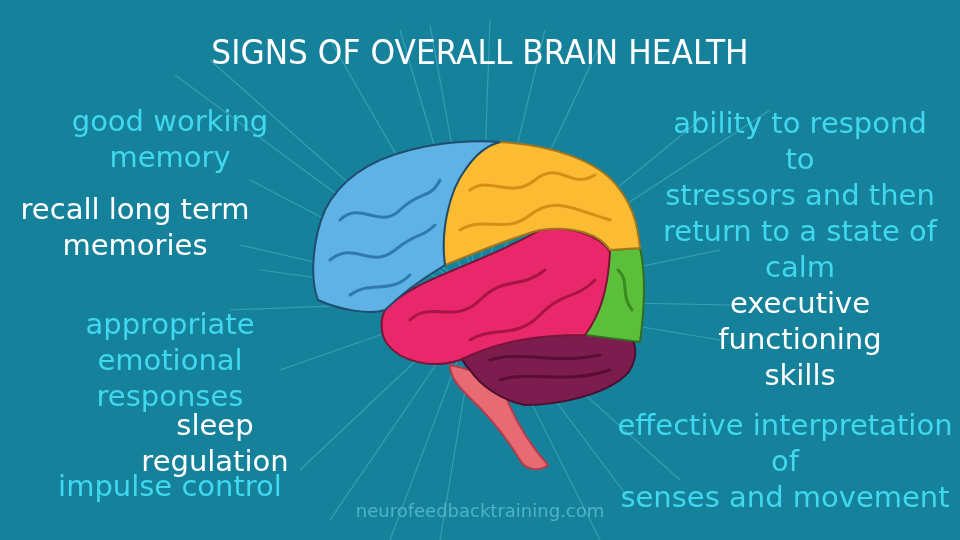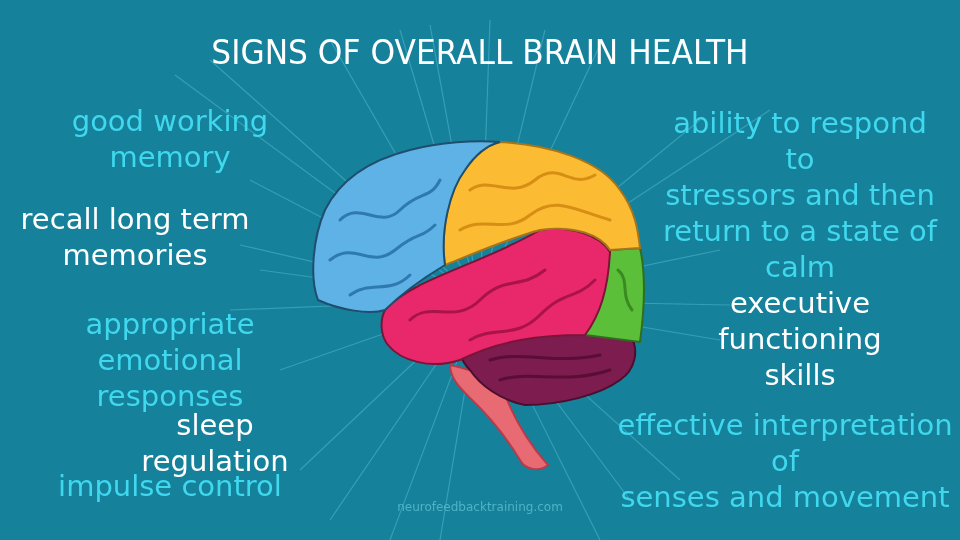--- a/index.html
+++ b/index.html
@@ -18,21 +18,21 @@
     transform: scaleX(0.92);
   }
   .label {
     position: absolute; text-align: center; font-size: 29px; line-height: 36px;
     white-space: pre-line;
   }
   .cyan { color: #3fd8ee; }
   .white { color: #ffffff; }
   .footer {
     position: absolute; left: 0; right: 0; top: 500px; text-align: center;
-    color: #4fb3c6; font-size: 12px;
+    color: #4fb3c6; font-size: 18px;
   }
   .brain { position: absolute; left: 300px; top: 130px; width: 360px; height: 350px; }
 </style>
 </head>
 <body>
 
 <div class="stage">
 
   <svg class="rays" viewBox="0 0 960 540">
     <g stroke="#5fc3d6" stroke-opacity="0.45" stroke-width="1.2">
@@ -61,21 +61,21 @@
       <line x1="480" y1="300" x2="730" y2="305"></line>
       <line x1="480" y1="300" x2="720" y2="340"></line>
       <line x1="480" y1="300" x2="680" y2="480"></line>
     </g>
   </svg>
 
   <div class="title">SIGNS OF OVERALL BRAIN HEALTH</div>
 
   <div class="label cyan" style="left:40px; top:103px; width:260px;">good working
 memory</div>
-  <div class="label white" style="left:10px; top:201px; width:250px;">recall long term
+  <div class="label white" style="left:10px; top:191px; width:250px;">recall long term
 memories</div>
   <div class="label white" style="left:100px; top:407px; width:230px;">sleep regulation</div>
   <div class="label cyan" style="left:20px; top:306px; width:300px;">appropriate
 emotional responses</div>
   <div class="label cyan" style="left:50px; top:468px; width:240px;">impulse control</div>
 
   <div class="label white" style="left:680px; top:285px; width:240px;">executive
 functioning skills</div>
   <div class="label cyan" style="left:660px; top:105px; width:280px;">ability to respond to
 stressors and then

